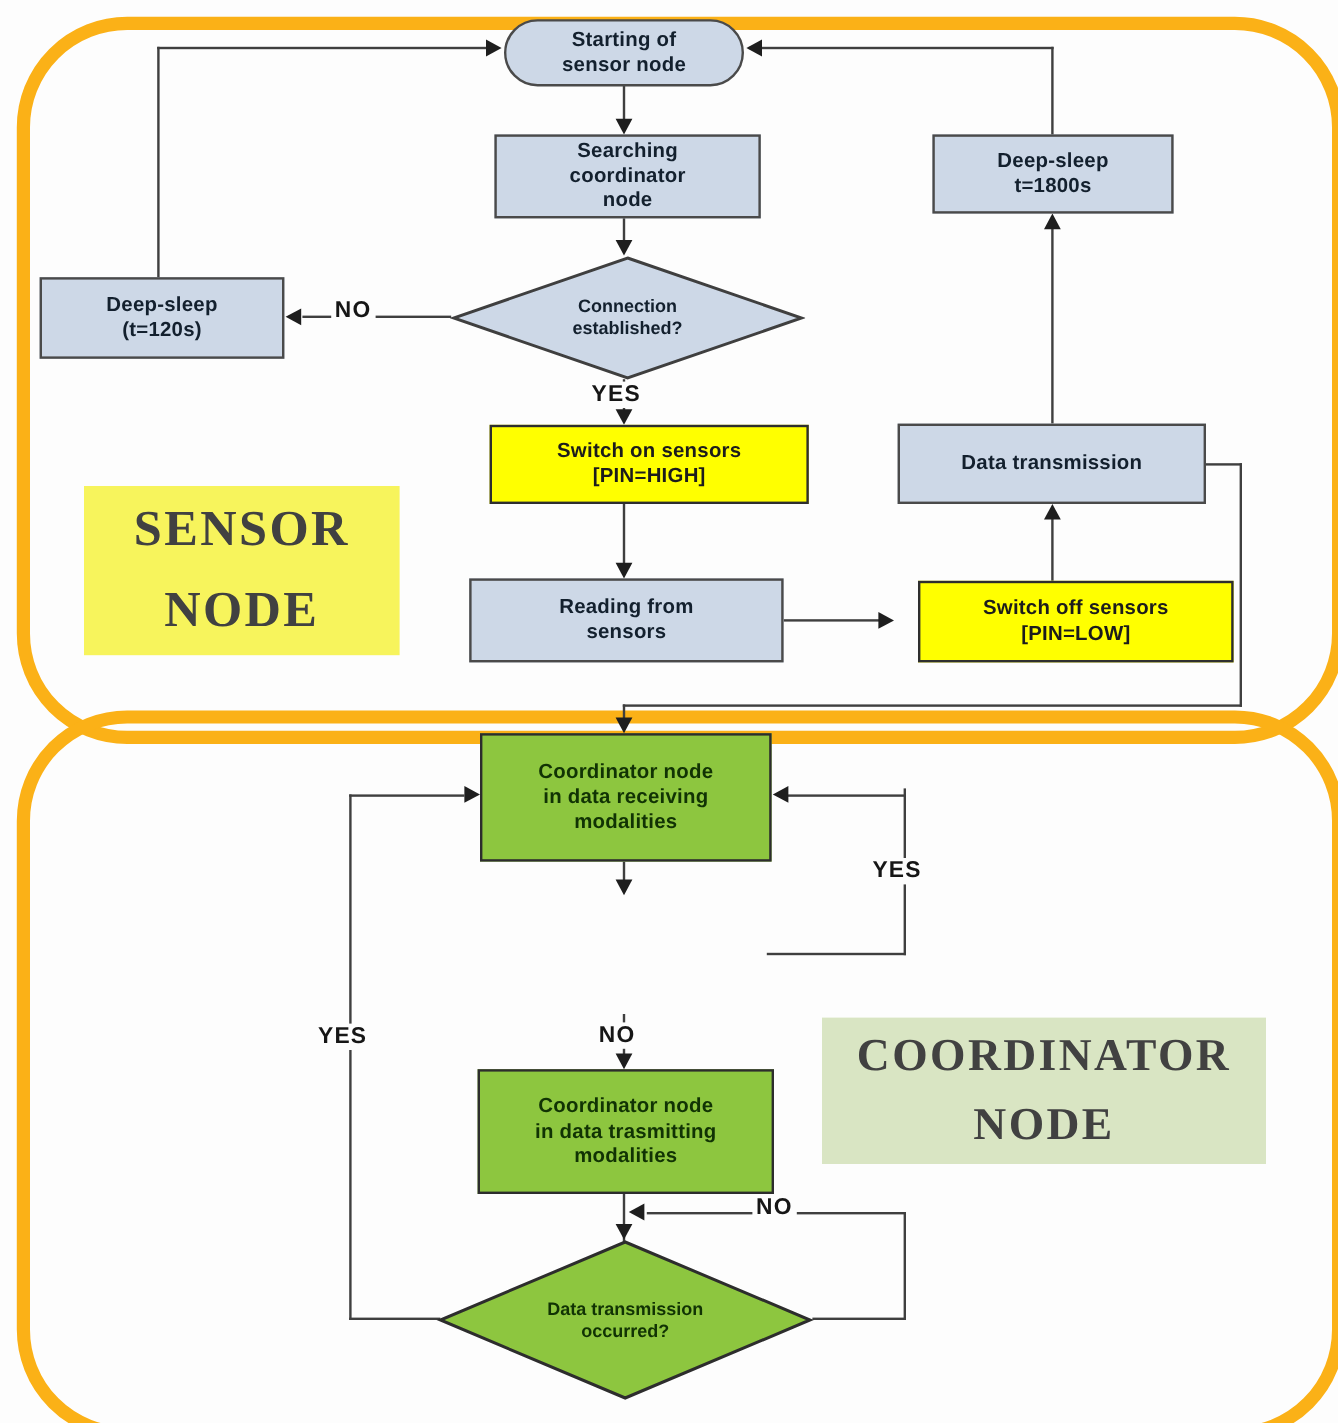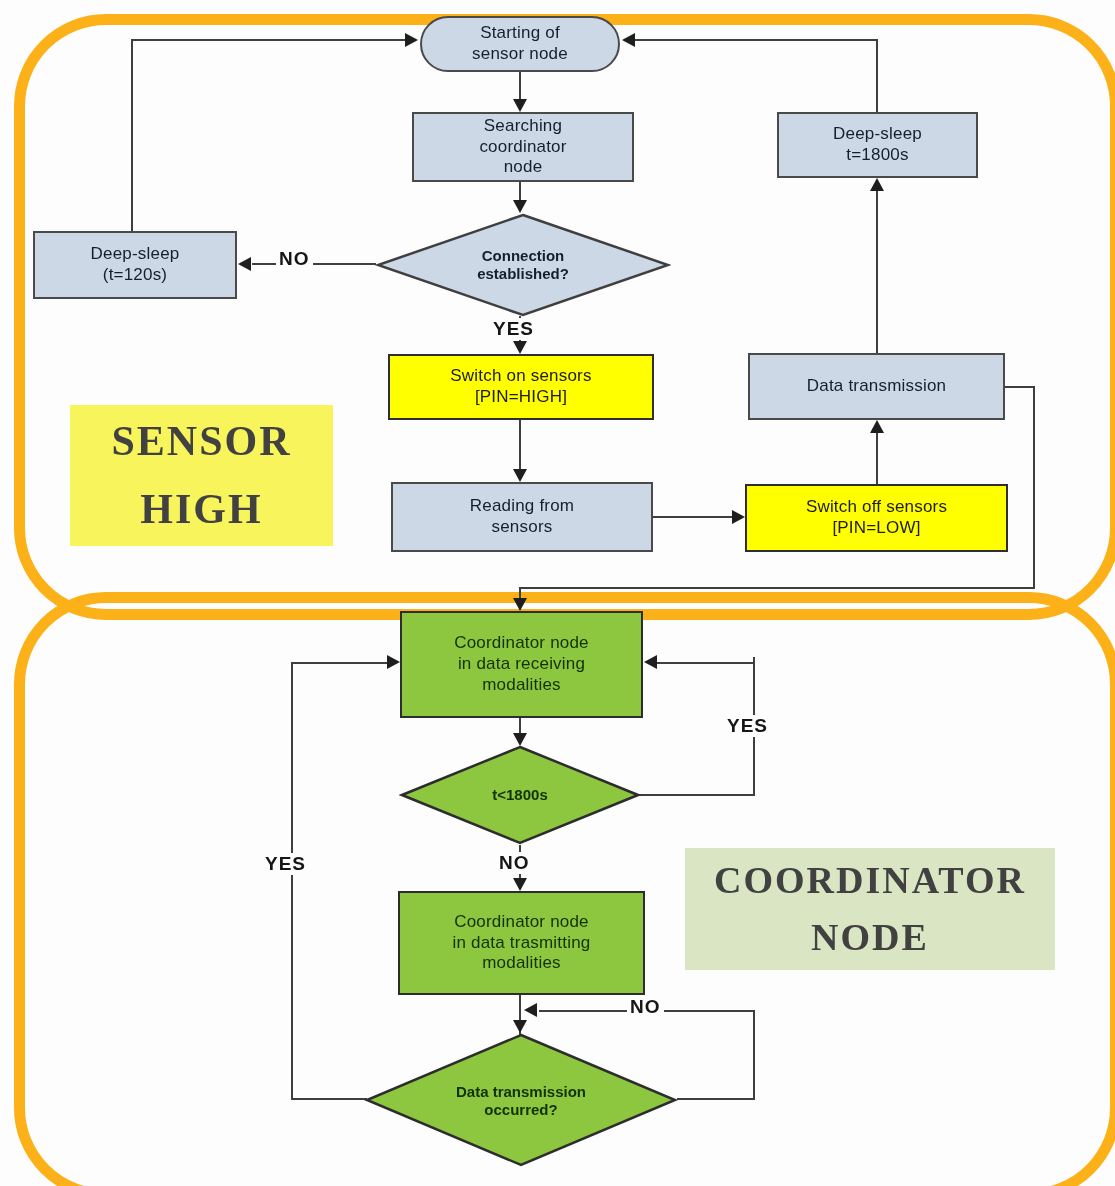--- a/index.html
+++ b/index.html
@@ -6,24 +6,24 @@
   #canvas{position:relative;width:1115px;height:1186px;background:#fdfdfd;overflow:hidden;
           font-family:"Liberation Sans","DejaVu Sans",sans-serif;}
   .section{position:absolute;border:11px solid #FBB117;border-radius:92px;z-index:1;background:transparent;}
   .line{position:absolute;background:#3f3f3f;z-index:2;}
   .ar{position:absolute;width:0;height:0;z-index:3;}
   .ar.down{border-left:7px solid transparent;border-right:7px solid transparent;border-top:13px solid #1e1e1e;}
   .ar.up{border-left:7px solid transparent;border-right:7px solid transparent;border-bottom:13px solid #1e1e1e;}
   .ar.left{border-top:7px solid transparent;border-bottom:7px solid transparent;border-right:13px solid #1e1e1e;}
   .ar.right{border-top:7px solid transparent;border-bottom:7px solid transparent;border-left:13px solid #1e1e1e;}
   .node{position:absolute;display:flex;align-items:center;justify-content:center;text-align:center;
-        font-weight:normal;font-size:17px;line-height:1.22;white-space:pre-line;z-index:4;
+        font-weight:bold;font-size:17px;line-height:1.22;white-space:pre-line;z-index:4;
         box-sizing:border-box;letter-spacing:.2px;}
   .blue{background:#CDD8E7;border:2px solid #4a4a4a;color:#13202e;}
-  .yellow{background:#FFFF00;border:2px solid #2e2e2e;color:#1c1c1c;}
+  .yellow{background:#FFFF00;border:2px solid #2e2e2e;color:#1c1c1c;margin-left:20px;}
   .oval{border-radius:28px;}
   .diamond{position:absolute;z-index:4;}
   .diamond svg{position:absolute;left:0;top:0;}
   .dlabel{position:absolute;left:0;top:0;width:100%;height:100%;display:flex;align-items:center;
           justify-content:center;text-align:center;font-weight:bold;font-size:15px;line-height:1.22;
           white-space:pre-line;}
   .dblue{color:#13202e;}
   .dgreen{color:#113304;}
   .greenbox{background:#8DC63F;border:2px solid #2d2d2d;color:#113304;}
   .elabel{position:absolute;z-index:5;font-weight:bold;font-size:19px;color:#161616;background:#fdfdfd;
@@ -112,34 +112,28 @@
   <div class="node yellow" style="left:745px;top:484px;width:263px;height:68px;">Switch off sensors
 [PIN=LOW]</div>
   <div class="node blue" style="left:748px;top:353px;width:257px;height:67px;">Data transmission</div>
   <div class="node blue" style="left:777px;top:112px;width:201px;height:66px;">Deep-sleep
 t=1800s</div>
 
   <div class="elabel" style="left:276px;top:248px;">NO</div>
   <div class="elabel" style="left:490px;top:318px;">YES</div>
 
   <div class="seclabel" id="sensor-label" style="left:70px;top:405px;width:263px;height:141px;">SENSOR
-HIGH</div>
+NODE</div>
   <div class="seclabel" id="coordinator-label" style="left:685px;top:848px;width:370px;height:122px;">COORDINATOR
 NODE</div>
 
   <div class="node greenbox" style="left:400px;top:611px;width:243px;height:107px;">Coordinator node
 in data receiving
 modalities</div>
 
-  <div class="diamond" style="left:399px;top:744px;width:242px;height:102px;">
-    <svg width="242" height="102">
-      <polygon points="121,3 239,51 121,99 3,51" fill="#8DC63F" stroke="#2d2d2d" stroke-width="2.5"></polygon>
-    </svg>
-    <div class="dlabel dgreen">t&lt;1800s</div>
-  </div>
 
   <div class="node greenbox" style="left:398px;top:891px;width:247px;height:104px;">Coordinator node
 in data trasmitting
 modalities</div>
 
   <div class="diamond" style="left:363px;top:1031px;width:316px;height:140px;">
     <svg width="316" height="140">
       <polygon points="158,4 312,69 158,134 4,69" fill="#8DC63F" stroke="#2d2d2d" stroke-width="2.5"></polygon>
     </svg>
     <div class="dlabel dgreen">Data transmission

